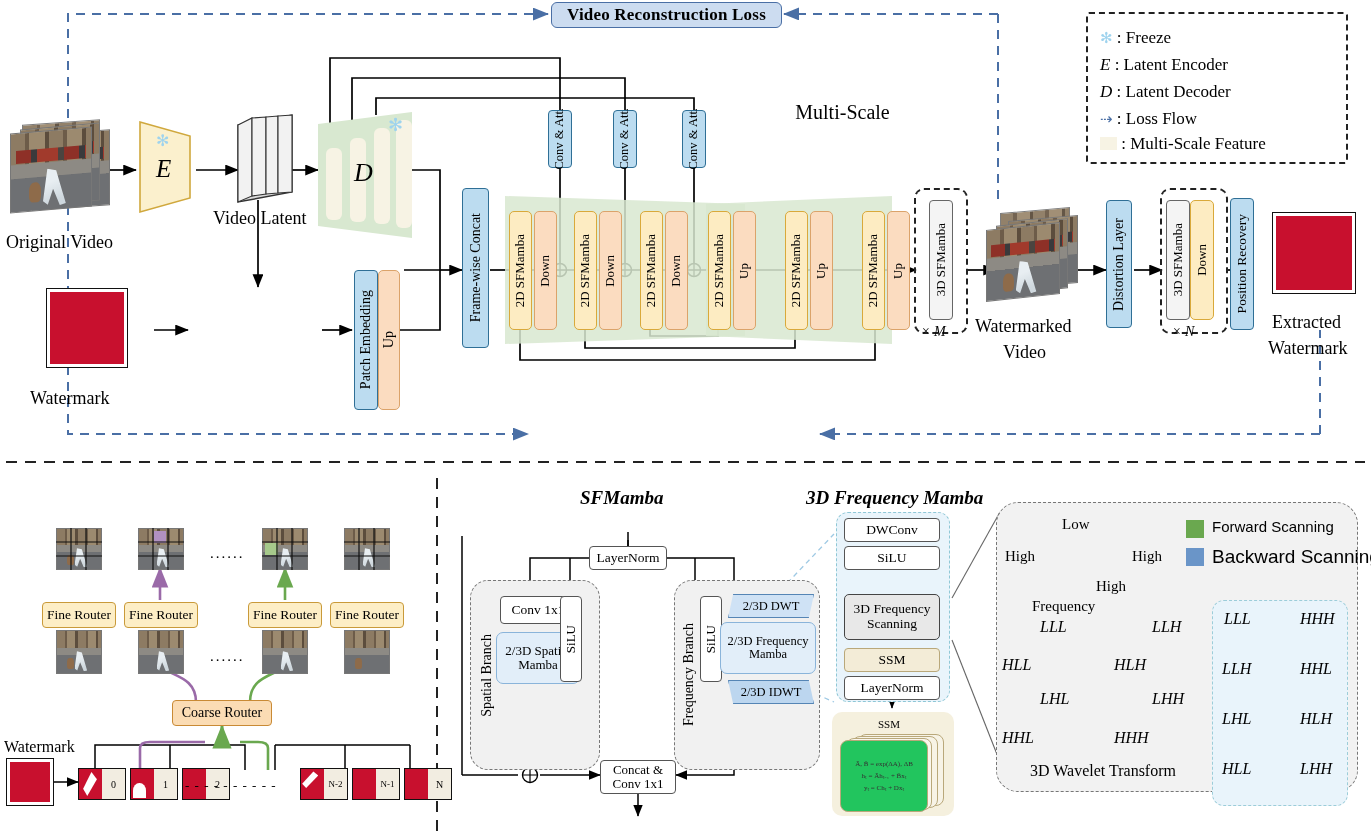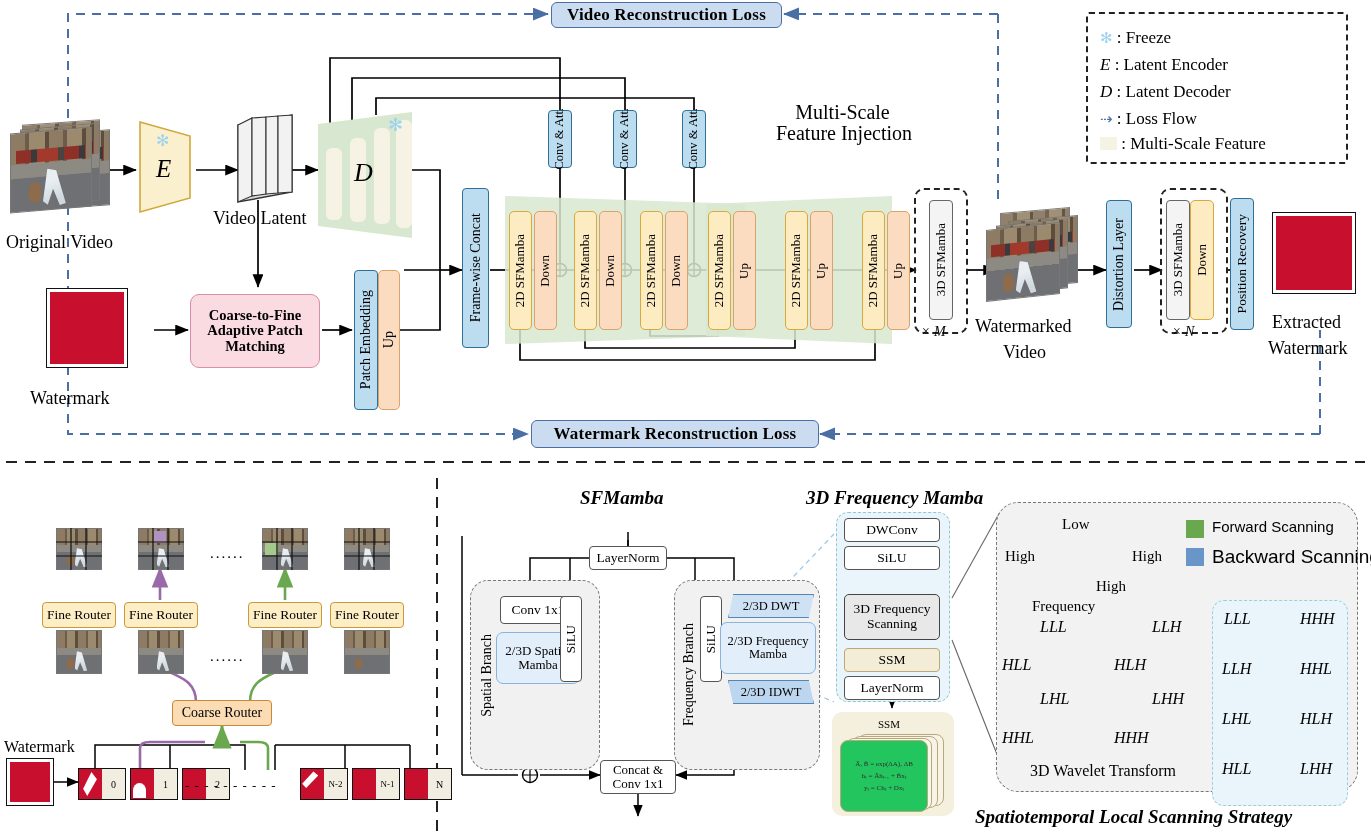--- a/index.html
+++ b/index.html
@@ -334,21 +334,20 @@
 <div class="lbl" style="left:1100px;top:109px;font-size:17px;">
   <span style="color:#4a6fa5;font-size:15px;">⇢</span>
   <span>: Loss Flow</span>
 </div>
 <div class="lbl" style="left:1100px;top:134px;font-size:17px;">
   <span style="display:inline-block;width:17px;height:13px;background:#f7f3e4;vertical-align:-1px;"></span>
   <span>: Multi-Scale Feature</span>
 </div>
 
 <div class="box lossbox" style="left:551px;top:2px;width:231px;height:26px;">Video Reconstruction Loss</div>
-<div class="box lossbox" style="left:531px;top:420px;width:288px;height:28px;">Watermark Reconstruction Loss</div>
 
 <div class="frame" style="left:22px;top:122px;width:78px;height:76px;transform:skewY(-4deg);opacity:.95;">
   <div class="wall"></div>
       <div class="redstripe"></div>
       <div class="road"></div>
   <div class="dog"></div>
       <div class="person"></div>
     </div>
 <div class="frame" style="left:32px;top:132px;width:78px;height:76px;transform:skewY(-4deg);">
   <div class="wall"></div>
@@ -377,25 +376,20 @@
 <div class="lbl ital" style="left:156px;top:155px;font-size:25px;">E</div>
 <div class="lbl" style="left:213px;top:208px;font-size:18px;">Video Latent</div>
 <div class="snow" style="left:388px;top:116px;font-size:18px;">✻</div>
 <div class="lbl ital" style="left:354px;top:158px;font-size:26px;">D</div>
 
 <div class="wmark" style="left:46px;top:288px;width:82px;height:80px;">
       <div class="inner"></div>
     </div>
 <div class="lbl" style="left:30px;top:388px;font-size:18px;">Watermark</div>
 
-<div class="box pink" style="left:190px;top:294px;width:130px;height:74px;flex-direction:column;">
-  <span>Coarse-to-Fine</span>
-  <span>Adaptive Patch</span>
-  <span>Matching</span>
-</div>
 
 <div class="box blue" style="left:354px;top:270px;width:24px;height:140px;">
   <span class="vtext" style="font-size:14px;">Patch Embedding</span>
     </div>
 <div class="box peach" style="left:378px;top:270px;width:22px;height:140px;">
   <span class="vtext" style="font-size:14px;">Up</span>
     </div>
 
 <div class="box blue" style="left:462px;top:188px;width:27px;height:160px;">
   <span class="vtext" style="font-size:14px;">Frame-wise Concat</span>
@@ -405,21 +399,20 @@
   <span class="vtext" style="font-size:12.5px;">Conv &amp; Att.</span>
     </div>
 <div class="box blue" style="left:613px;top:110px;width:24px;height:58px;">
   <span class="vtext" style="font-size:12.5px;">Conv &amp; Att.</span>
     </div>
 <div class="box blue" style="left:682px;top:110px;width:24px;height:58px;">
   <span class="vtext" style="font-size:12.5px;">Conv &amp; Att.</span>
     </div>
 
 <div class="lbl" style="left:755px;top:93px;font-size:20px;text-align:center;width:175px;margin-top:8px;">Multi-Scale</div>
-<div class="lbl" style="left:729px;top:122px;font-size:20px;text-align:center;width:230px;">Feature Injection</div>
 
 <div class="box mamba" style="left:509px;top:211px;width:23px;height:119px;">
   <span class="vtext" style="font-size:13px;">2D SFMamba</span>
     </div>
 <div class="box peach" style="left:534px;top:211px;width:23px;height:119px;">
   <span class="vtext" style="font-size:13px;">Down</span>
     </div>
 
 <div class="box mamba" style="left:574px;top:211px;width:23px;height:119px;">
   <span class="vtext" style="font-size:13px;">2D SFMamba</span>
@@ -717,15 +710,14 @@
 <div class="dashcyan" style="left:1212px;top:600px;width:136px;height:206px;border:1.4px dashed #9ccdd9;"></div>
 <div class="lbl ital" style="left:1224px;top:610px;font-size:16px;">LLL</div>
 <div class="lbl ital" style="left:1222px;top:660px;font-size:16px;">LLH</div>
 <div class="lbl ital" style="left:1222px;top:710px;font-size:16px;">LHL</div>
 <div class="lbl ital" style="left:1222px;top:760px;font-size:16px;">HLL</div>
 <div class="lbl ital" style="left:1300px;top:610px;font-size:16px;">HHH</div>
 <div class="lbl ital" style="left:1300px;top:660px;font-size:16px;">HHL</div>
 <div class="lbl ital" style="left:1300px;top:710px;font-size:16px;">HLH</div>
 <div class="lbl ital" style="left:1300px;top:760px;font-size:16px;">LHH</div>
 
-<div class="lbl bi" style="left:975px;top:806px;font-size:19px;">Spatiotemporal Local Scanning Strategy</div>
 
 </div>
 
 </body></html>

